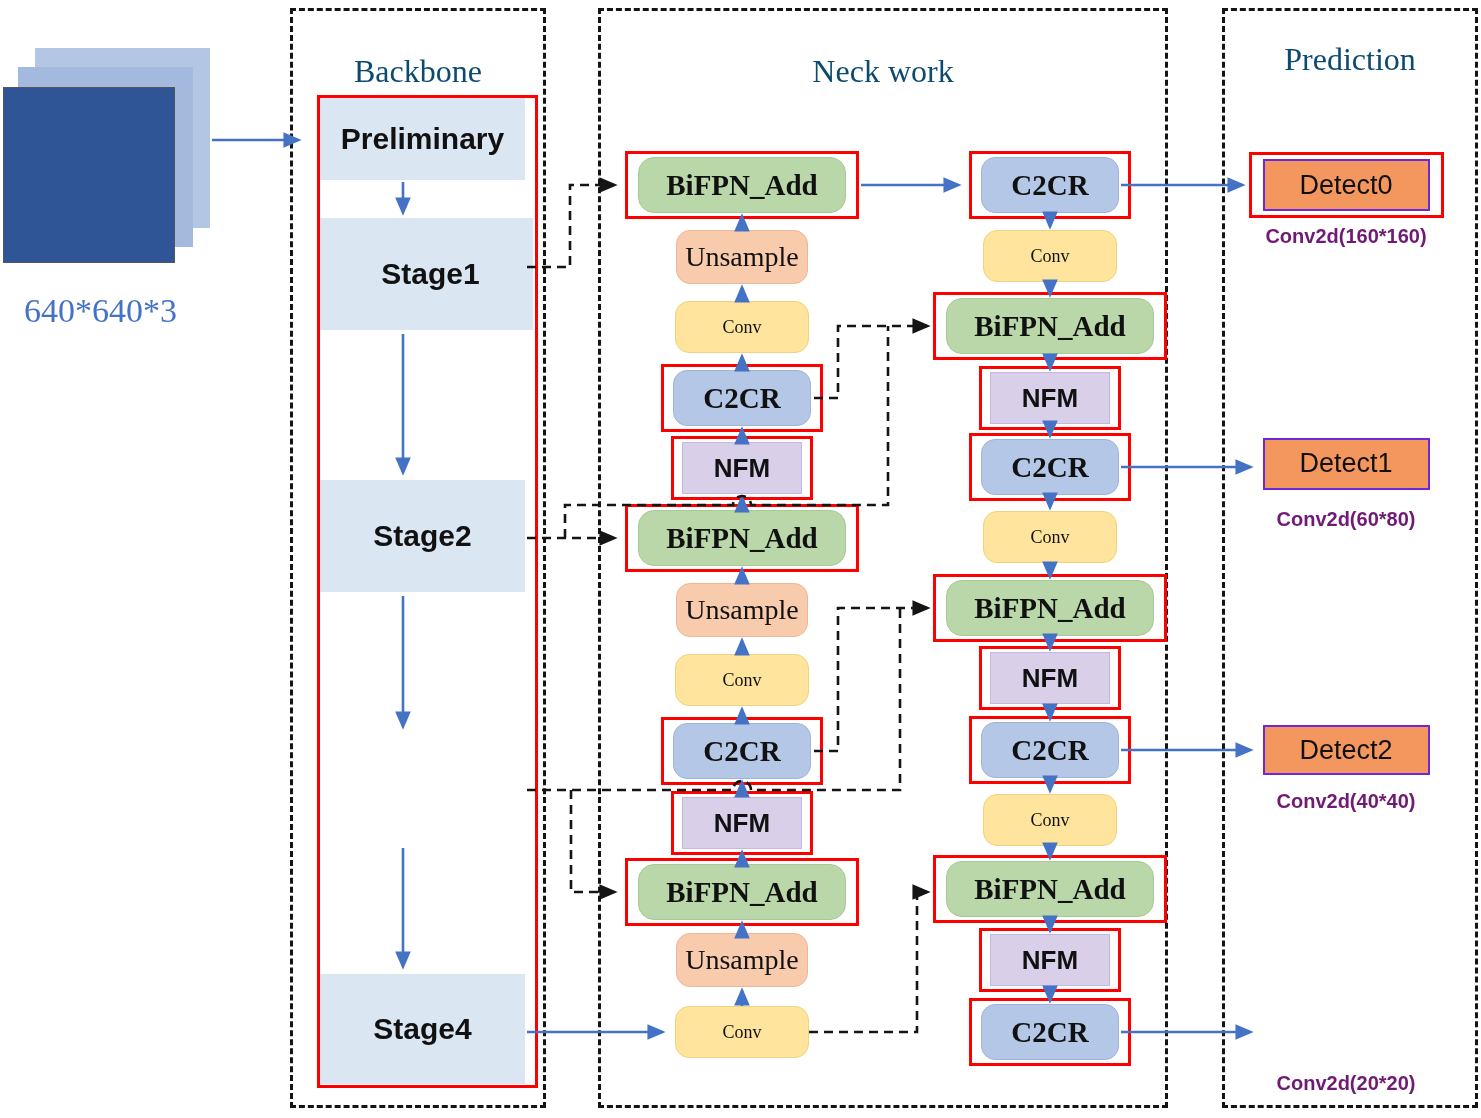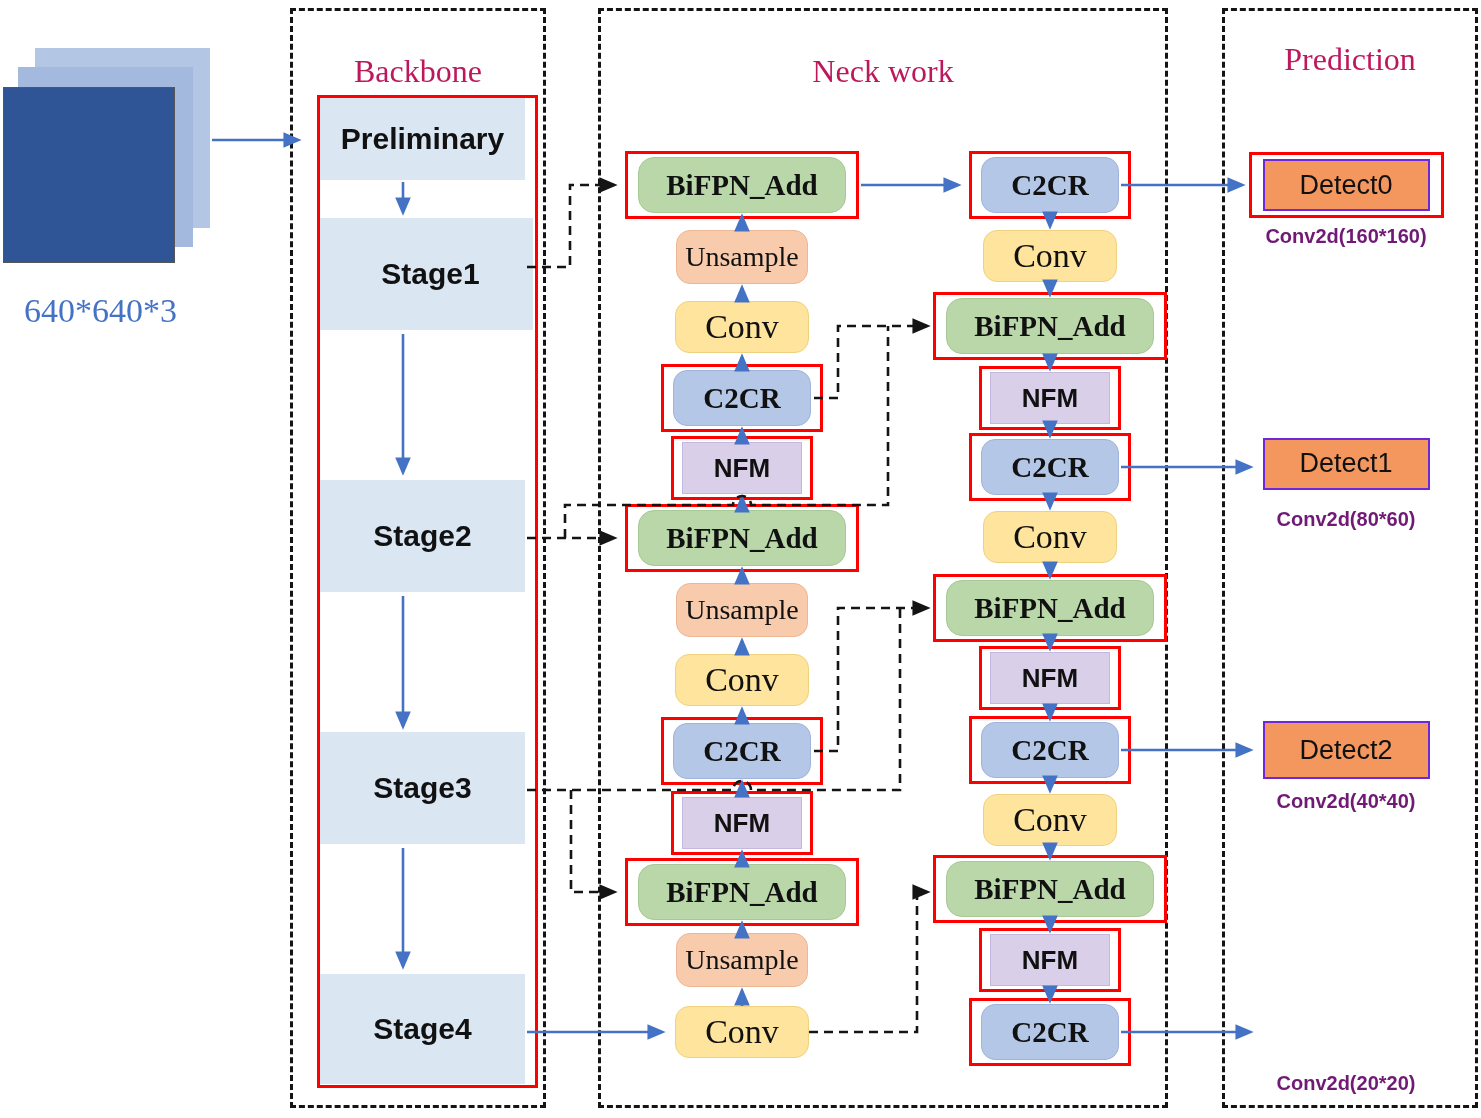--- a/index.html
+++ b/index.html
@@ -6,33 +6,33 @@
     --red:#fe0000; --arrow:#4472c4; --dash:#141414;
     --green:#b9d7a8; --orange:#f8cbad; --yellow:#fee49c;
     --c2cr:#b4c7e7; --purple:#d9cfe9; --stage:#dbe6f3; --detect:#f4975f;
   }
   html,body{margin:0;padding:0;background:#fff;}
   .canvas{position:relative;width:1481px;height:1118px;background:#ffffff;
           font-family:"Liberation Serif", serif;overflow:hidden;}
   .panel{position:absolute;top:8px;height:1100px;border:3px dashed var(--dash);
          box-sizing:border-box;background:transparent;}
   .panel-title{position:absolute;left:0;right:0;text-align:center;
-         font-family:"Liberation Serif", serif;font-size:32px;color:#be185d;}
+         font-family:"Liberation Serif", serif;font-size:32px;color:#0c4a6e;}
   .redframe{position:absolute;border:3px solid var(--red);box-sizing:border-box;}
   .stage{position:absolute;background:var(--stage);display:flex;align-items:center;justify-content:center;
          font-family:"Liberation Sans", sans-serif;font-weight:bold;font-size:30px;color:#111;}
   .nodewrap{position:absolute;display:flex;align-items:center;justify-content:center;box-sizing:border-box;}
   .nodewrap.boxed{border:3px solid var(--red);}
   .node{display:flex;align-items:center;justify-content:center;box-sizing:border-box;color:#111;}
   .n-bifpn{background:var(--green);border-radius:16px;border:1px solid #a6c995;
            font-family:"Liberation Serif", serif;font-weight:bold;font-size:29px;}
   .n-unsample{background:var(--orange);border-radius:14px;border:1px solid #ecb794;
            font-family:"Liberation Serif", serif;font-size:28px;}
   .n-conv{background:var(--yellow);border-radius:14px;border:1px solid #f0d27e;
-           font-family:"Liberation Serif", serif;font-size:34px;}
+           font-family:"Liberation Serif", serif;font-size:18px;}
   .n-c2cr{background:var(--c2cr);border-radius:14px;border:1px solid #9fb4da;
            font-family:"Liberation Serif", serif;font-weight:bold;font-size:29px;}
   .n-nfm{background:var(--purple);border:1px solid #c4b8df;
            font-family:Liberation Sans, sans-serif;font-weight:bold;font-size:26px;}
   .n-detect{background:var(--detect);border:2px solid #6d28d9;
            font-family:"Liberation Sans", sans-serif;font-size:27px;}
   .sublabel{position:absolute;text-align:center;font-family:"Liberation Sans", sans-serif;
            font-weight:600;font-size:20px;color:#701a75;}
   .imgsq{position:absolute;box-sizing:border-box;}
   .inputlabel{position:absolute;font-family:"Liberation Serif", serif;
@@ -61,21 +61,20 @@
   <div class="panel" style="left:1222px;width:256px;">
     <div class="panel-title" style="top:30px;">Prediction</div>
   </div>
 
   <div class="redframe" style="left:317px;top:95px;width:221px;height:993px;"></div>
 
   <div class="layer" id="nodes">
       <div class="stage" style="left: 320px; top: 98px; width: 205px; height: 82px;">Preliminary</div>
       <div class="stage" style="left: 320px; top: 218px; width: 205px; height: 112px; padding-left: 8px;">Stage1</div>
       <div class="stage" style="left: 320px; top: 480px; width: 205px; height: 112px;">Stage2</div>
-      <div class="stage" style="left: 320px; top: 732px; width: 205px; height: 112px;">Stage3</div>
       <div class="stage" style="left: 320px; top: 974px; width: 205px; height: 110px;">Stage4</div>
       <div class="nodewrap boxed" style="left: 625px; top: 151px; width: 234px; height: 68px;">
         <div class="node n-bifpn" style="width: 208px; height: 56px;">BiFPN_Add</div>
       </div>
       <div class="nodewrap" style="left: 676px; top: 230px; width: 132px; height: 54px;">
         <div class="node n-unsample" style="width: 132px; height: 54px;">Unsample</div>
       </div>
       <div class="nodewrap" style="left: 675px; top: 301px; width: 134px; height: 52px;">
         <div class="node n-conv" style="width: 134px; height: 52px;">Conv</div>
       </div>
@@ -148,23 +147,23 @@
       <div class="nodewrap boxed" style="left: 969px; top: 998px; width: 162px; height: 68px;">
         <div class="node n-c2cr" style="width: 138px; height: 56px;">C2CR</div>
       </div>
       <div class="nodewrap boxed" style="left: 1248.5px; top: 152px; width: 195px; height: 66px;">
         <div class="node n-detect" style="width: 167px; height: 52px;">Detect0</div>
       </div>
       <div class="sublabel" style="left: 1216px; top: 225px; width: 260px;">Conv2d(160*160)</div>
       <div class="nodewrap" style="left: 1262.5px; top: 442px; width: 167px; height: 43px;">
         <div class="node n-detect" style="width: 167px; height: 52px;">Detect1</div>
       </div>
-      <div class="sublabel" style="left: 1216px; top: 508px; width: 260px;">Conv2d(80*60)</div>
+      <div class="sublabel" style="left: 1216px; top: 508px; width: 260px;">Conv2d(60*80)</div>
       <div class="nodewrap" style="left: 1262.5px; top: 724px; width: 167px; height: 52px;">
-        <div class="node n-detect" style="width: 167px; height: 58px;">Detect2</div>
+        <div class="node n-detect" style="width: 167px; height: 50px;">Detect2</div>
       </div>
       <div class="sublabel" style="left: 1216px; top: 790px; width: 260px;">Conv2d(40*40)</div>
       <div class="sublabel" style="left: 1216px; top: 1072px; width: 260px;">Conv2d(20*20)</div>
     </div>
 
   <svg class="lines" id="lines" width="1481" height="1118" viewBox="0 0 1481 1118">
     <defs>
       <marker id="mblue" markerWidth="8" markerHeight="7" refX="5.6" refY="3" orient="auto">
         <path d="M0,0 L7,3 L0,6 Z" fill="#4472c4"></path>
       </marker>

